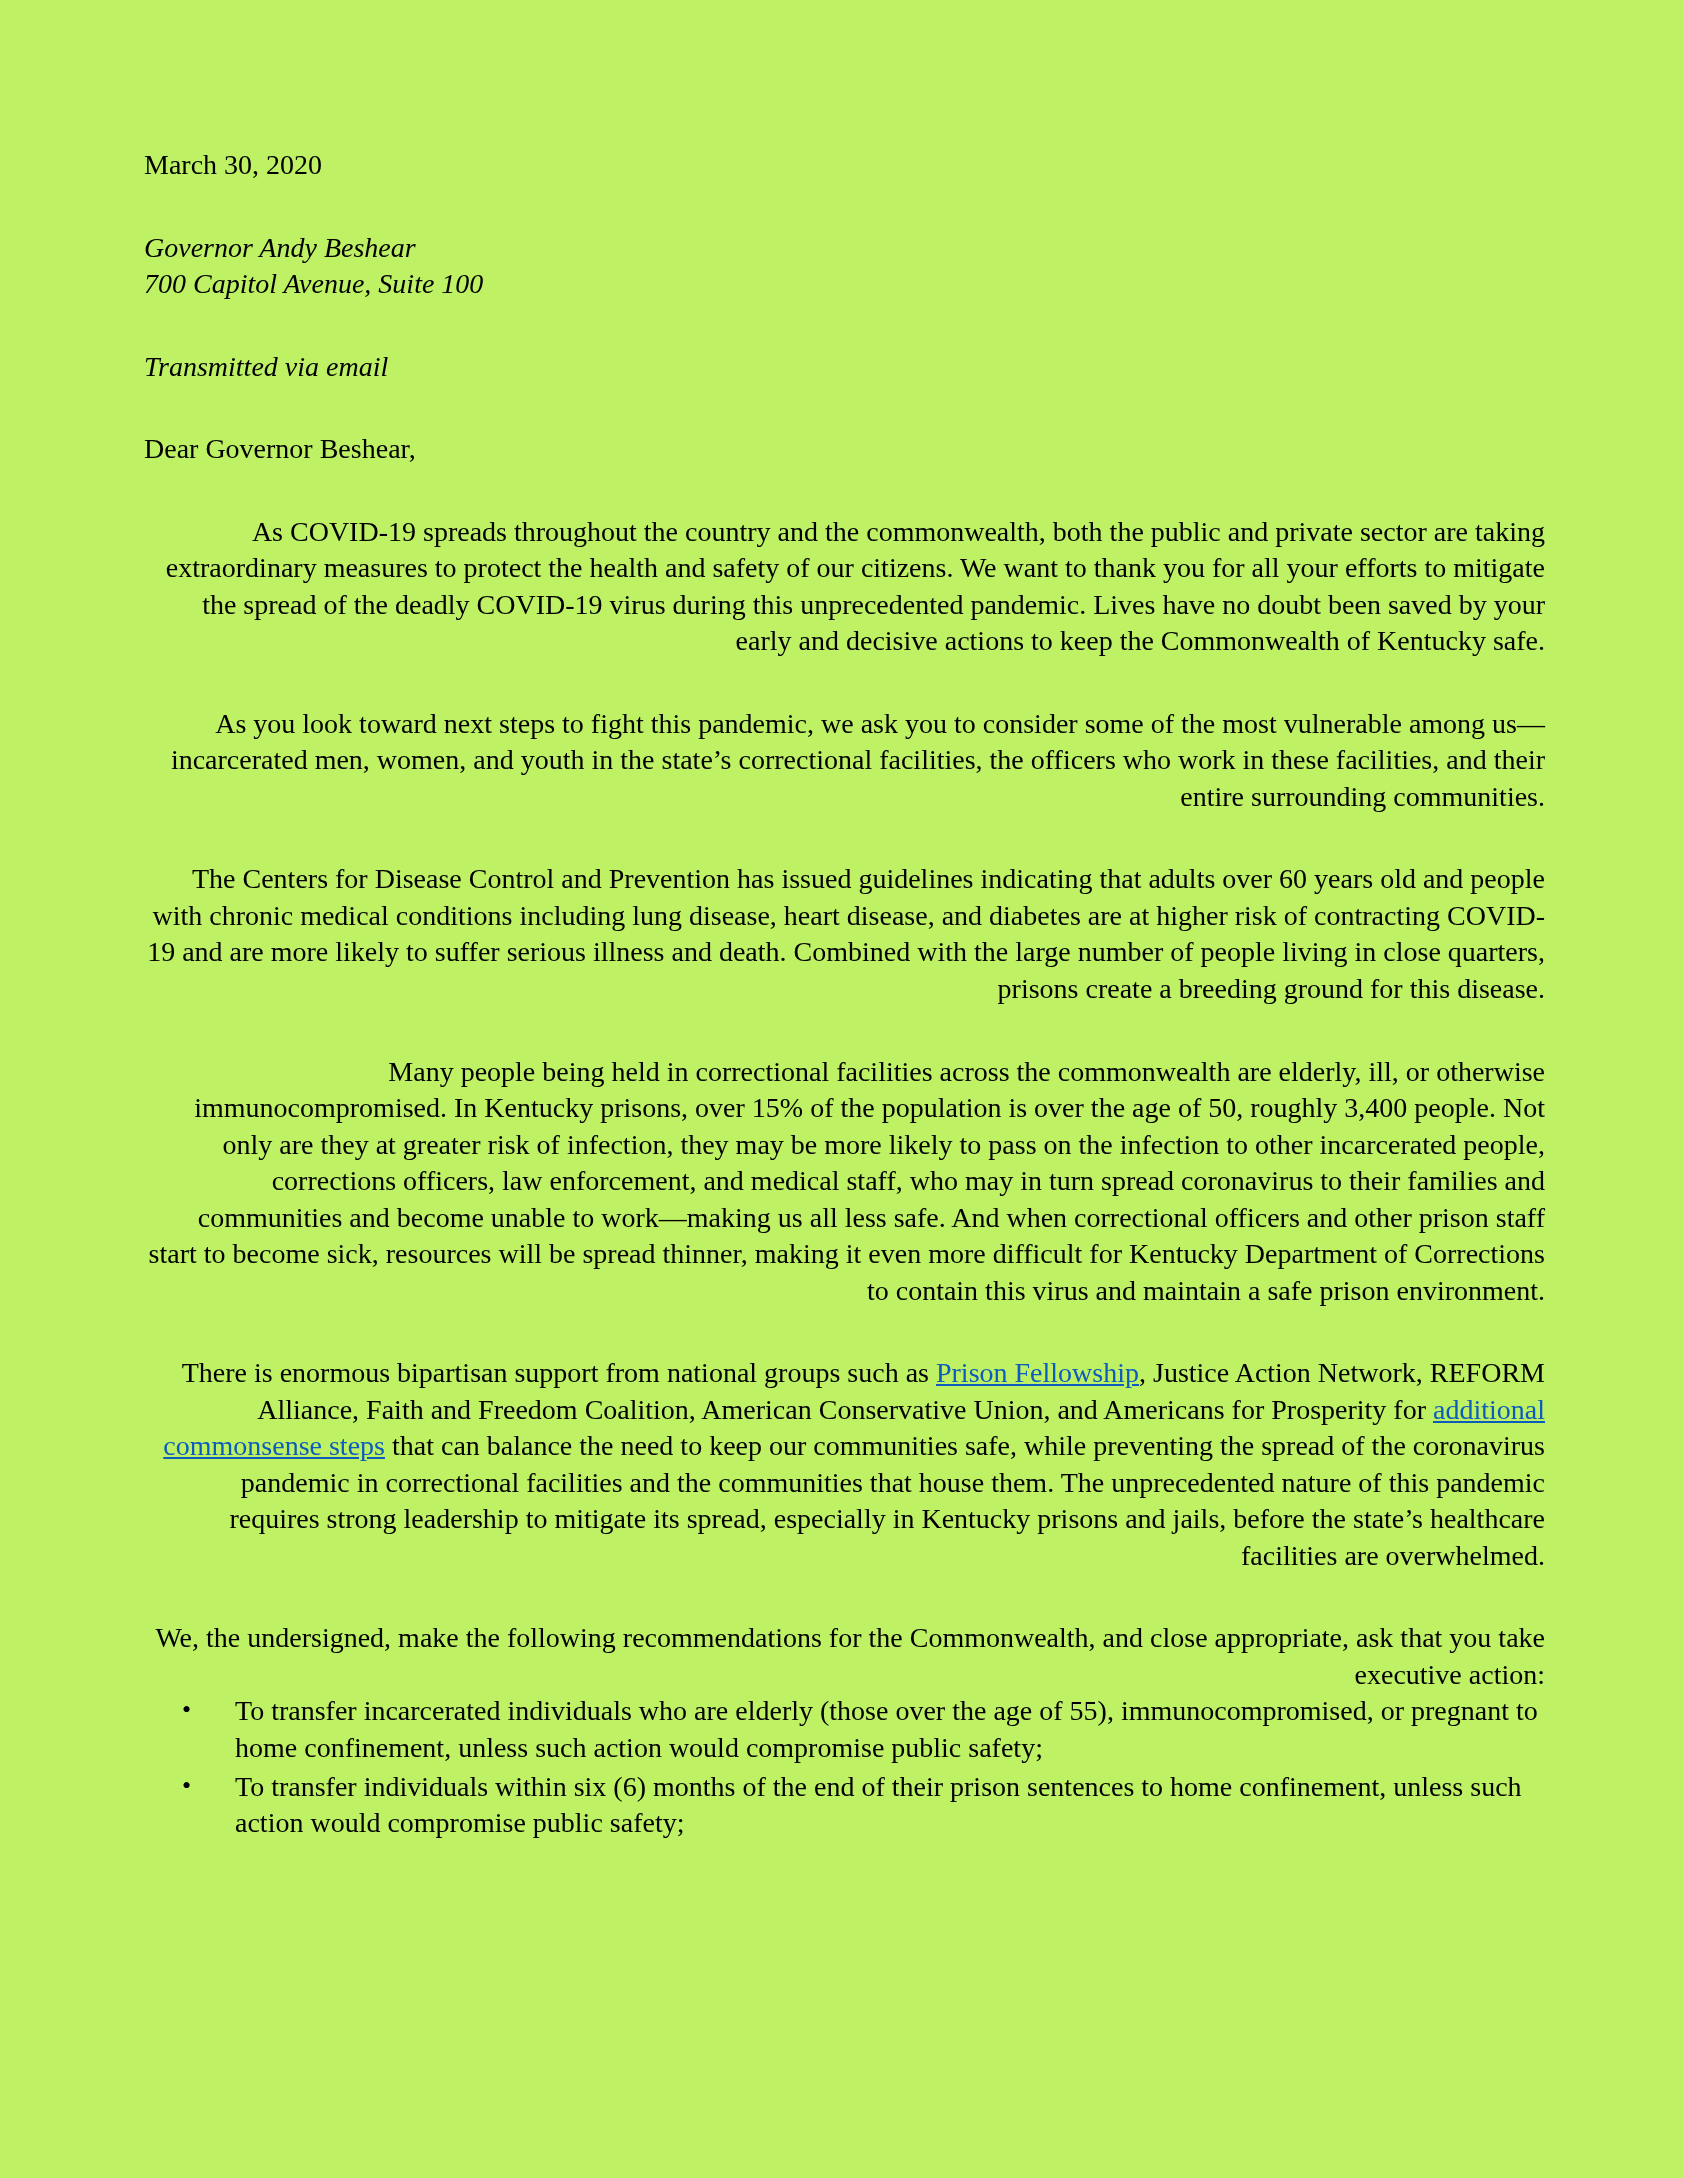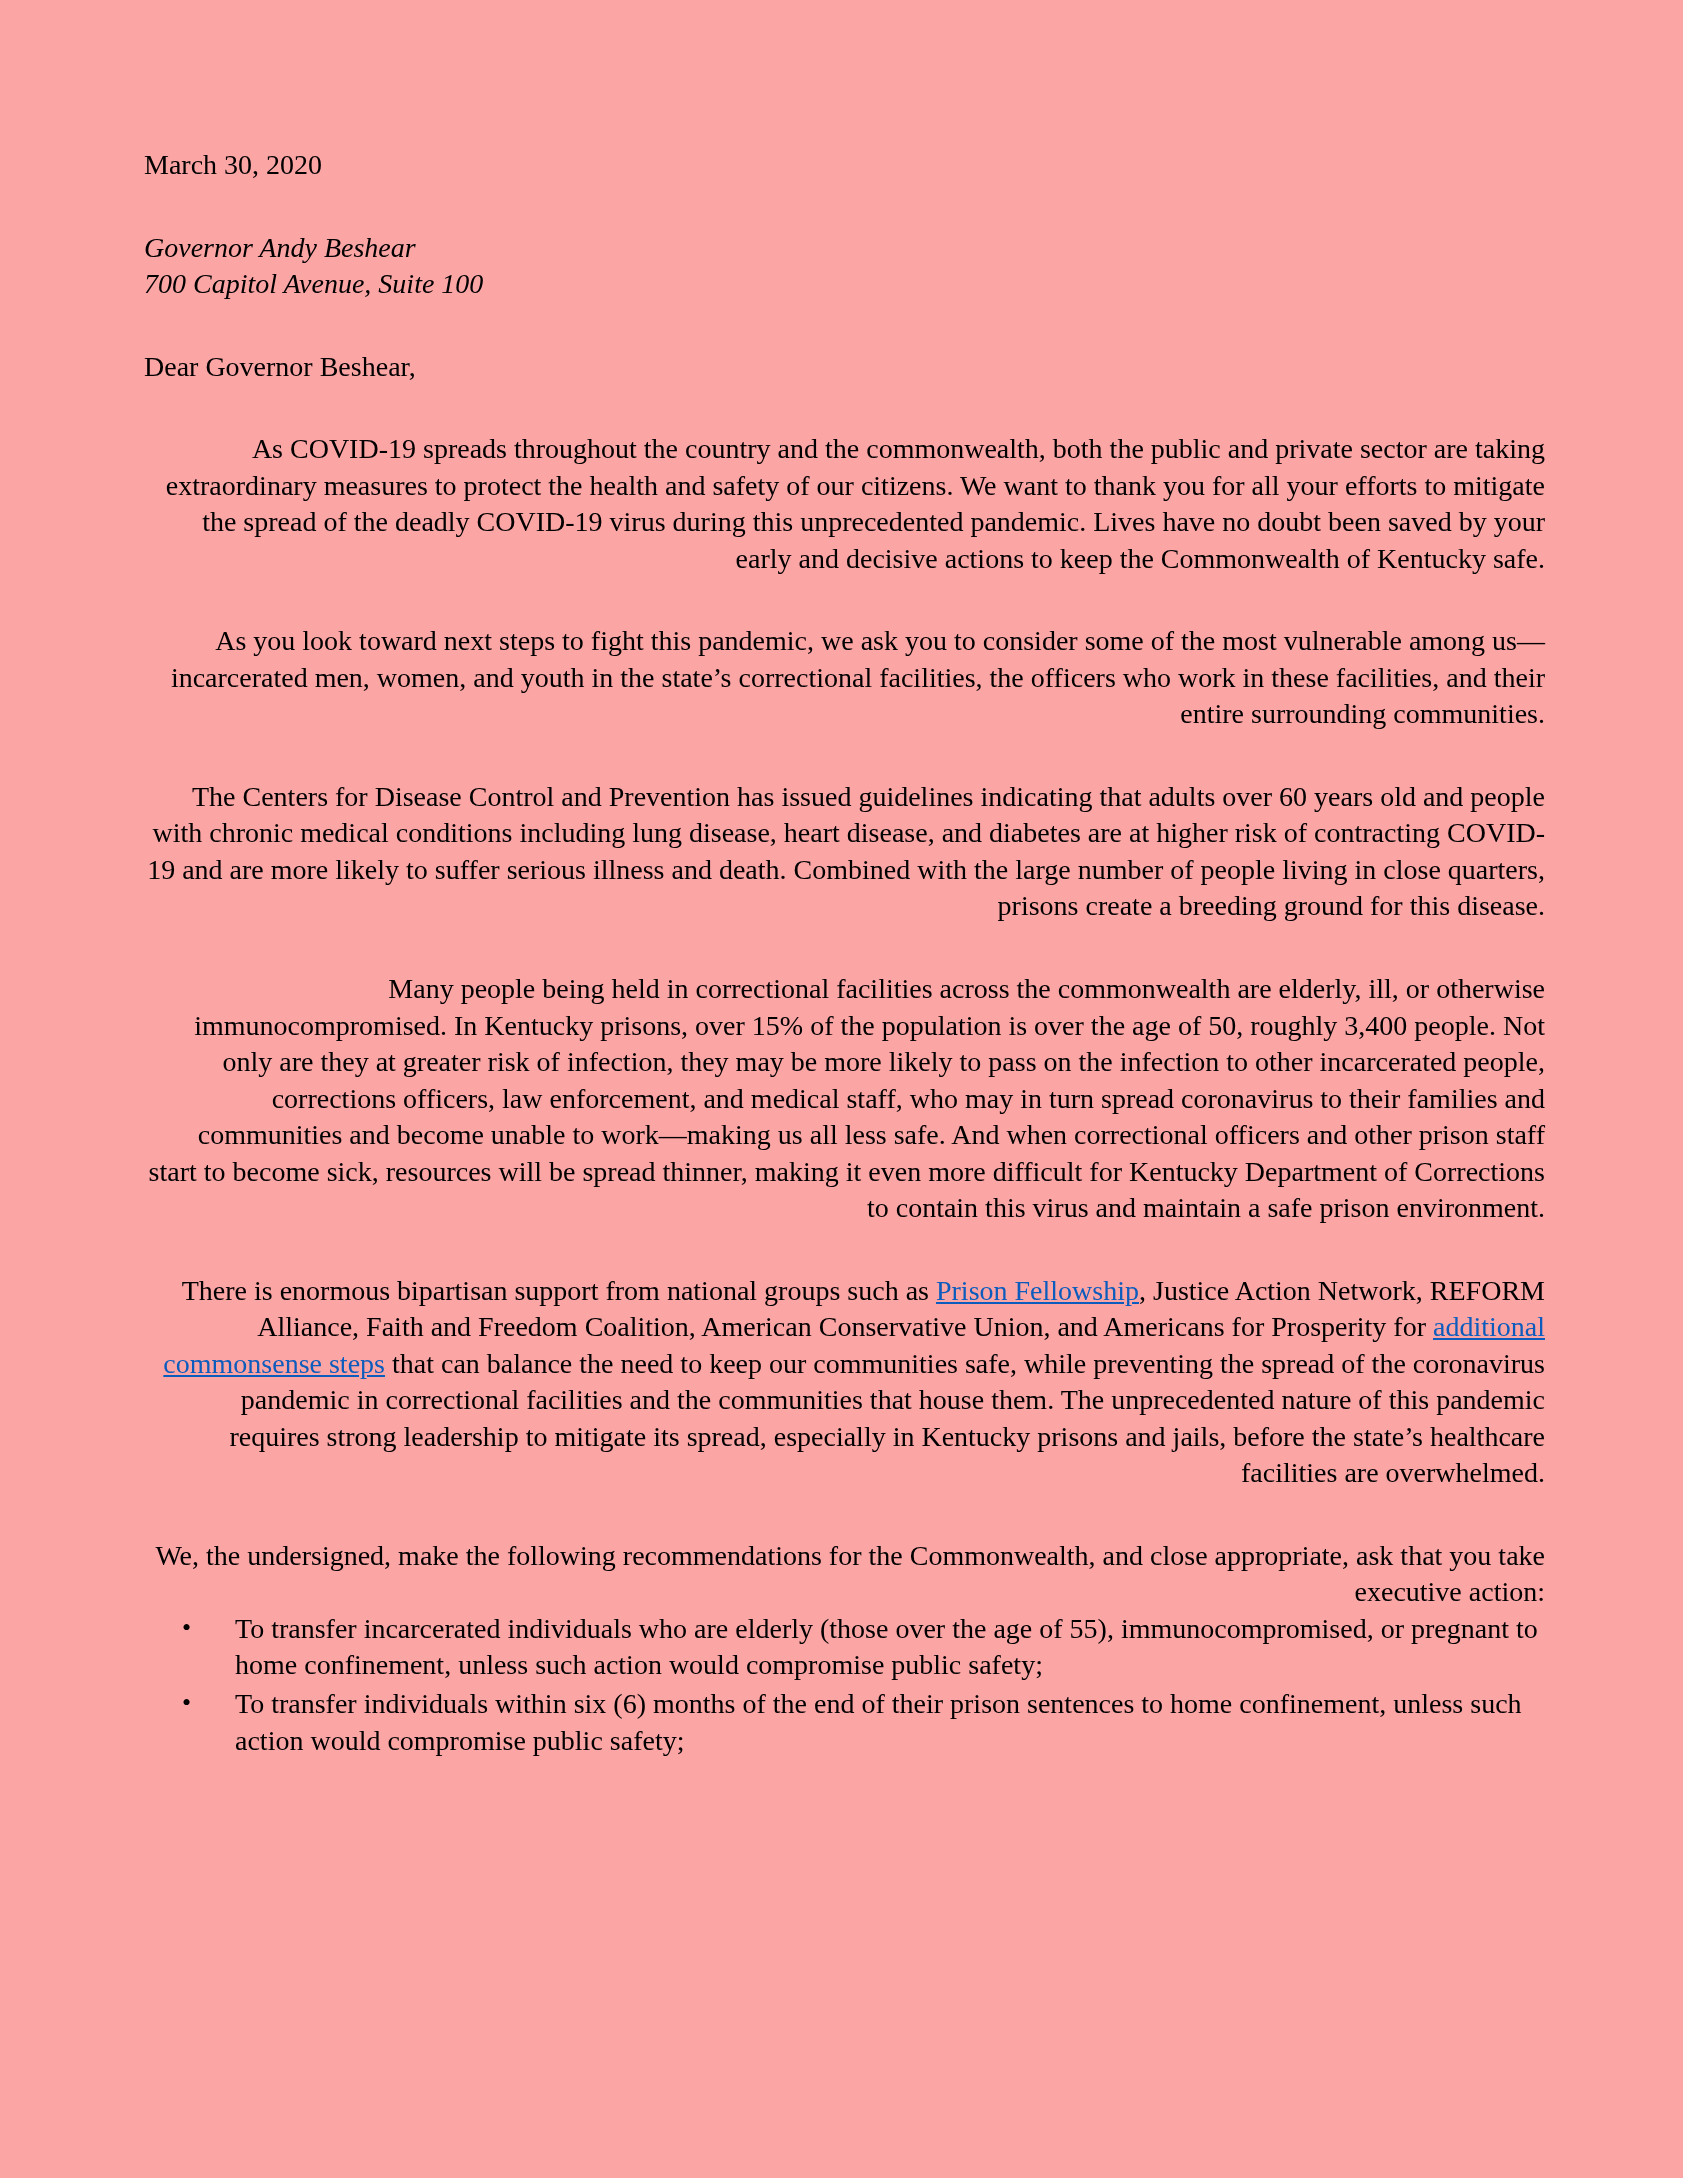--- a/index.html
+++ b/index.html
@@ -4,21 +4,21 @@
 <style>
   html, body {
     margin: 0;
     padding: 0;
     background: #ffffff;
   }
   .page {
     position: relative;
     width: 1683px;
     height: 2178px;
-    background: #fca5a5;
+    background: #bef264;
     box-sizing: border-box;
     padding: 147px 139px 0 144px;
     font-family: "Liberation Serif", "DejaVu Serif", serif;
     font-size: 28px;
     line-height: 1.305;
     color: #000000;
     overflow: hidden;
   }
   .doc-body {
     width: 1401px;
@@ -76,20 +76,21 @@
 <div class="page">
   <div class="doc-body">
 
     <p class="date-line">March 30, 2020</p>
 
     <div class="addr-block">
       <p class="addr-line">Governor Andy Beshear</p>
       <p class="addr-line">700 Capitol Avenue, Suite 100</p>
     </div>
 
+    <p class="transmit-line">Transmitted via email</p>
 
     <p class="salutation">Dear Governor Beshear,</p>
 
     <p class="para">As COVID-19 spreads throughout the country and the commonwealth, both the public and private sector are taking extraordinary measures to protect the health and safety of our citizens. We want to thank you for all your efforts to mitigate the spread of the deadly COVID-19 virus during this unprecedented pandemic. Lives have no doubt been saved by your early and decisive actions to keep the Commonwealth of Kentucky safe.</p>
 
     <p class="para">As you look toward next steps to fight this pandemic, we ask you to consider some of the most vulnerable among us—incarcerated men, women, and youth in the state’s correctional facilities, the officers who work in these facilities, and their entire surrounding communities.</p>
 
     <p class="para">The Centers for Disease Control and Prevention has issued guidelines indicating that adults over 60 years old and people with chronic medical conditions including lung disease, heart disease, and diabetes are at higher risk of contracting COVID-19 and are more likely to suffer serious illness and death. Combined with the large number of people living in close quarters, prisons create a breeding ground for this disease.</p>
 
     <p class="para">Many people being held in correctional facilities across the commonwealth are elderly, ill, or otherwise immunocompromised. In Kentucky prisons, over 15% of the population is over the age of 50, roughly 3,400 people. Not only are they at greater risk of infection, they may be more likely to pass on the infection to other incarcerated people, corrections officers, law enforcement, and medical staff, who may in turn spread coronavirus to their families and communities and become unable to work—making us all less safe. And when correctional officers and other prison staff start to become sick, resources will be spread thinner, making it even more difficult for Kentucky Department of Corrections to contain this virus and maintain a safe prison environment.</p>

